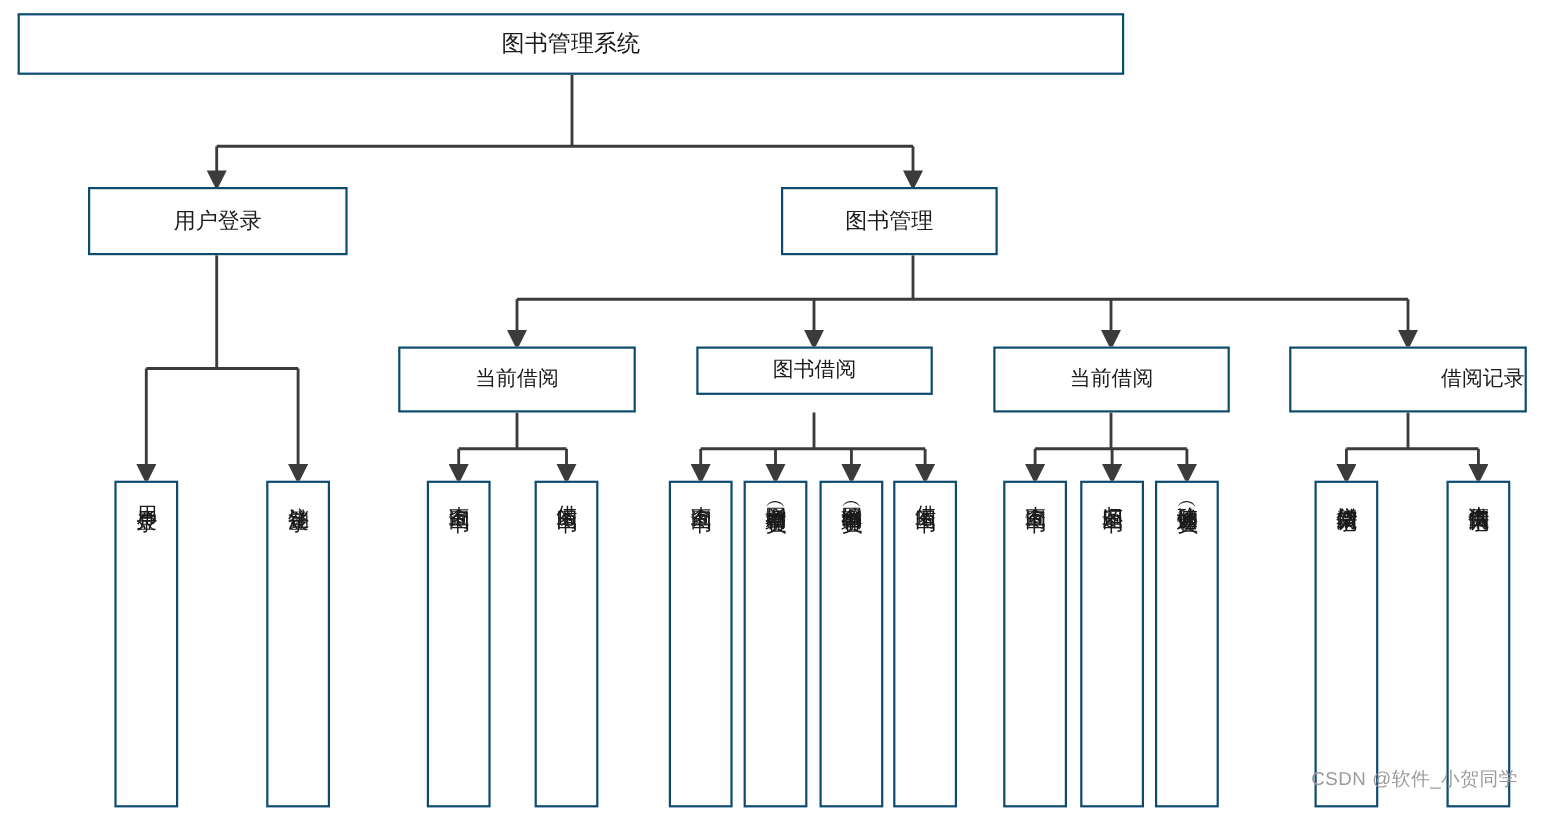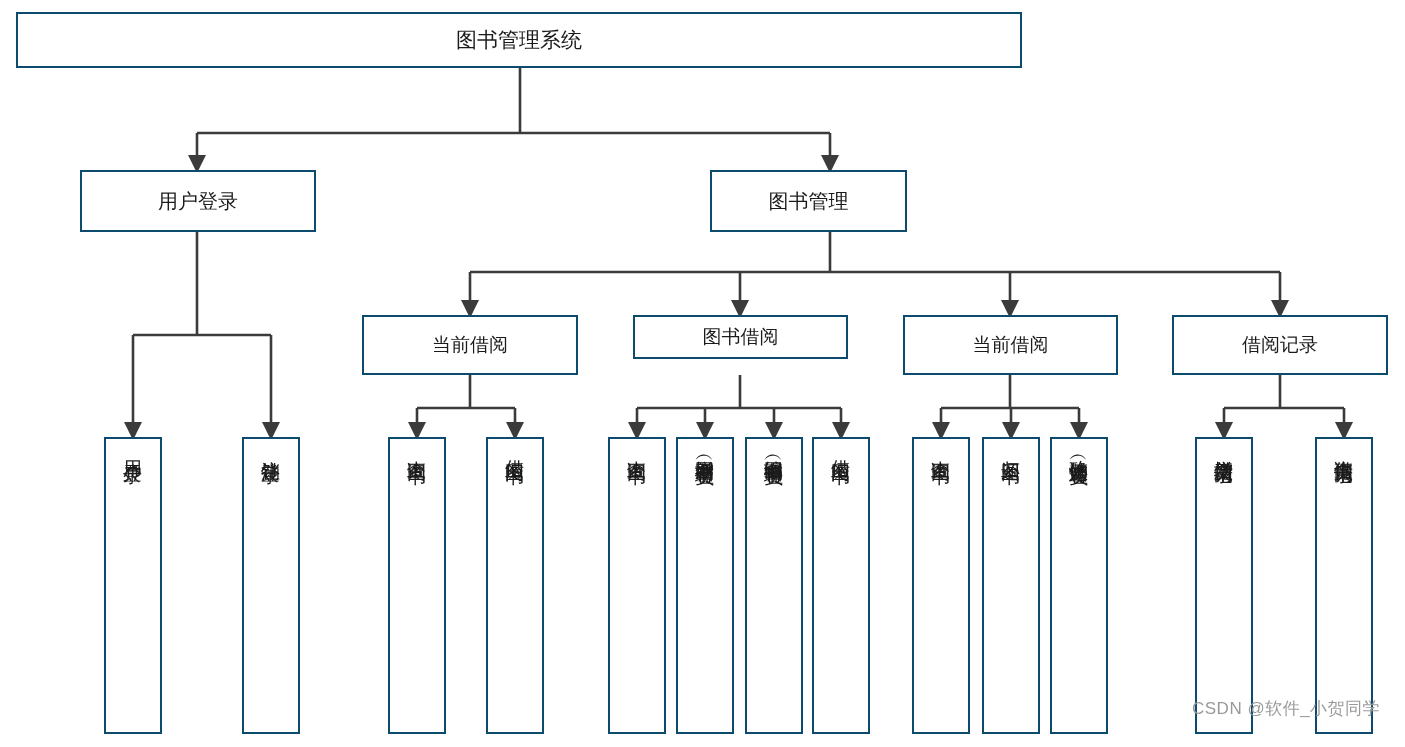--- a/index.html
+++ b/index.html
@@ -136,21 +136,21 @@
 
   <div class="node level2" style="left:362px; top:315px; width:216px; height:60px;">
     <span>当前借阅</span>
   </div>
   <div class="node level2" style="left:633px; top:315px; width:215px; height:44px;">
     <span>图书借阅</span>
   </div>
   <div class="node level2" style="left:903px; top:315px; width:215px; height:60px;">
     <span>当前借阅</span>
   </div>
-  <div class="node level2" style="left:1172px; top:315px; width:216px; height:60px;">
+  <div class="node level2" style="left:1172px; top:315px; width:216px; height:60px;justify-content:flex-end;">
     <span>借阅记录</span>
   </div>
 
   <div class="node leaf" style="left:104px; top:437px; width:58px; height:297px;">
     <span class="vtext">用户登录</span>
   </div>
   <div class="node leaf" style="left:242px; top:437px; width:58px; height:297px;">
     <span class="vtext">注销登录</span>
   </div>
 

